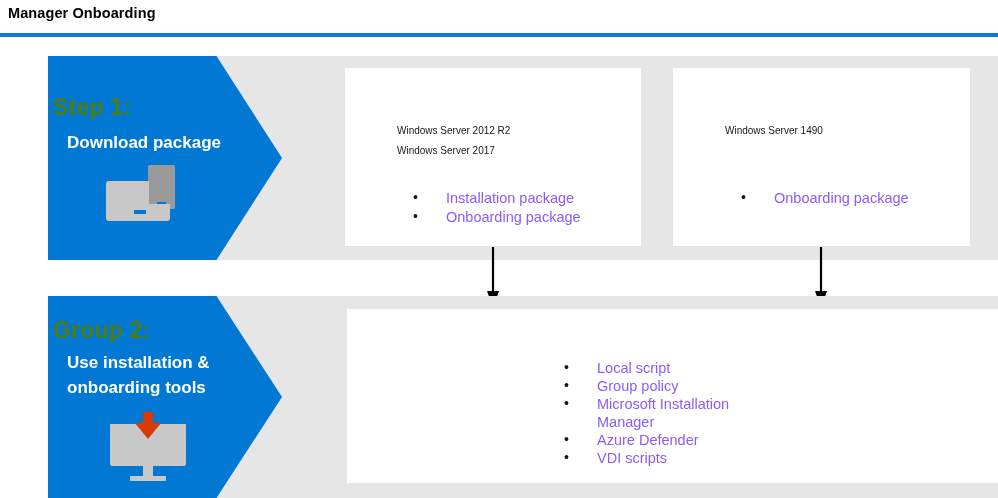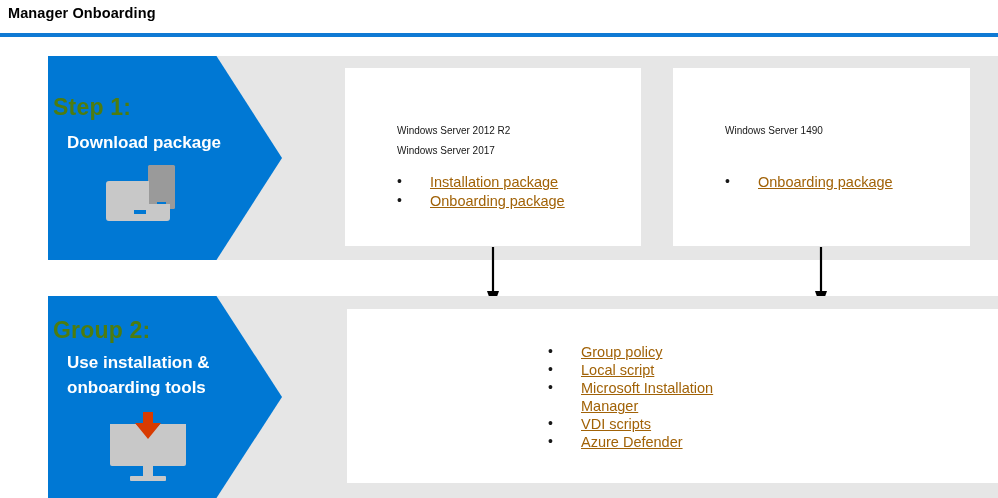--- a/index.html
+++ b/index.html
@@ -142,27 +142,26 @@
     font-size: 10px;
     line-height: 20px;
     color: #171717;
     white-space: nowrap;
   }
   #card-2012-heading { left: 397px; top: 121px; }
   #card-1803-heading { left: 725px; top: 121px; }
 
   .bullet-list {
     position: absolute;
-    margin: 0;
+    margin: 16px;
     padding: 0;
     list-style: none;
     font-size: 14.5px;
     line-height: 18.5px;
-    color: #a16207;
-    text-decoration: underline;
+    color: #8b5cf6;
   }
   .bullet-list li {
     position: relative;
     padding-left: 33px;
   }
   .bullet-list li::before {
     content: "\2022";
     position: absolute;
     left: 0;
     top: -1px;
@@ -241,18 +240,18 @@
   <rect x="35" y="54" width="10" height="10" fill="#c8c8c8"></rect>
   <rect x="22" y="64" width="36" height="5" rx="1" fill="#c8c8c8"></rect>
   <g fill="#d83b01">
     <rect x="35" y="0" width="10" height="16"></rect>
     <polygon points="40,27 27,11 53,11"></polygon>
   </g>
 </svg>
 
 <div id="card-tools" class="card"></div>
 <ul id="card-tools-bullets" class="bullet-list">
+  <li>Local script</li>
   <li>Group policy</li>
-  <li>Local script</li>
   <li class="wrap">Microsoft Installation Manager</li>
+  <li>Azure Defender</li>
   <li>VDI scripts</li>
-  <li>Azure Defender</li>
 </ul>
 
 </body></html>

